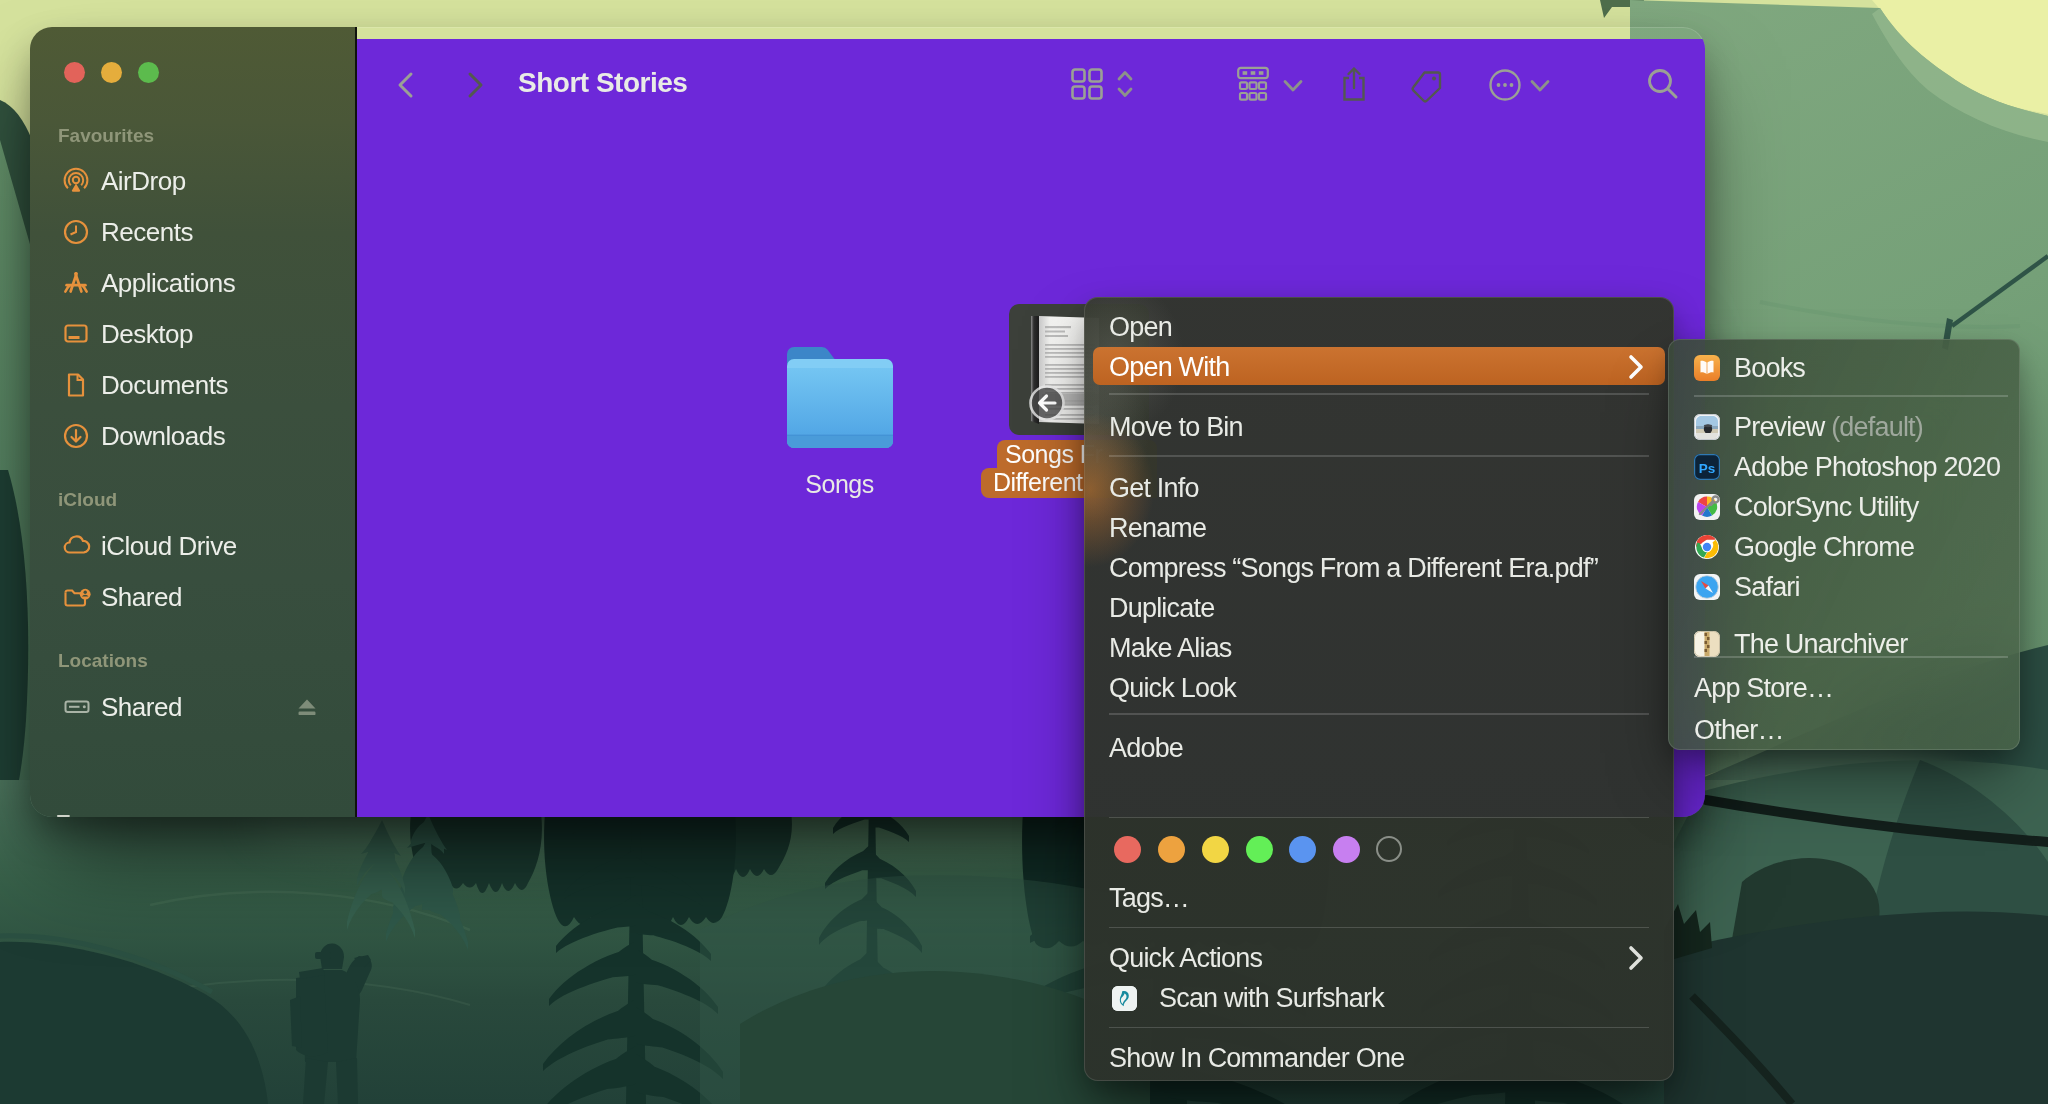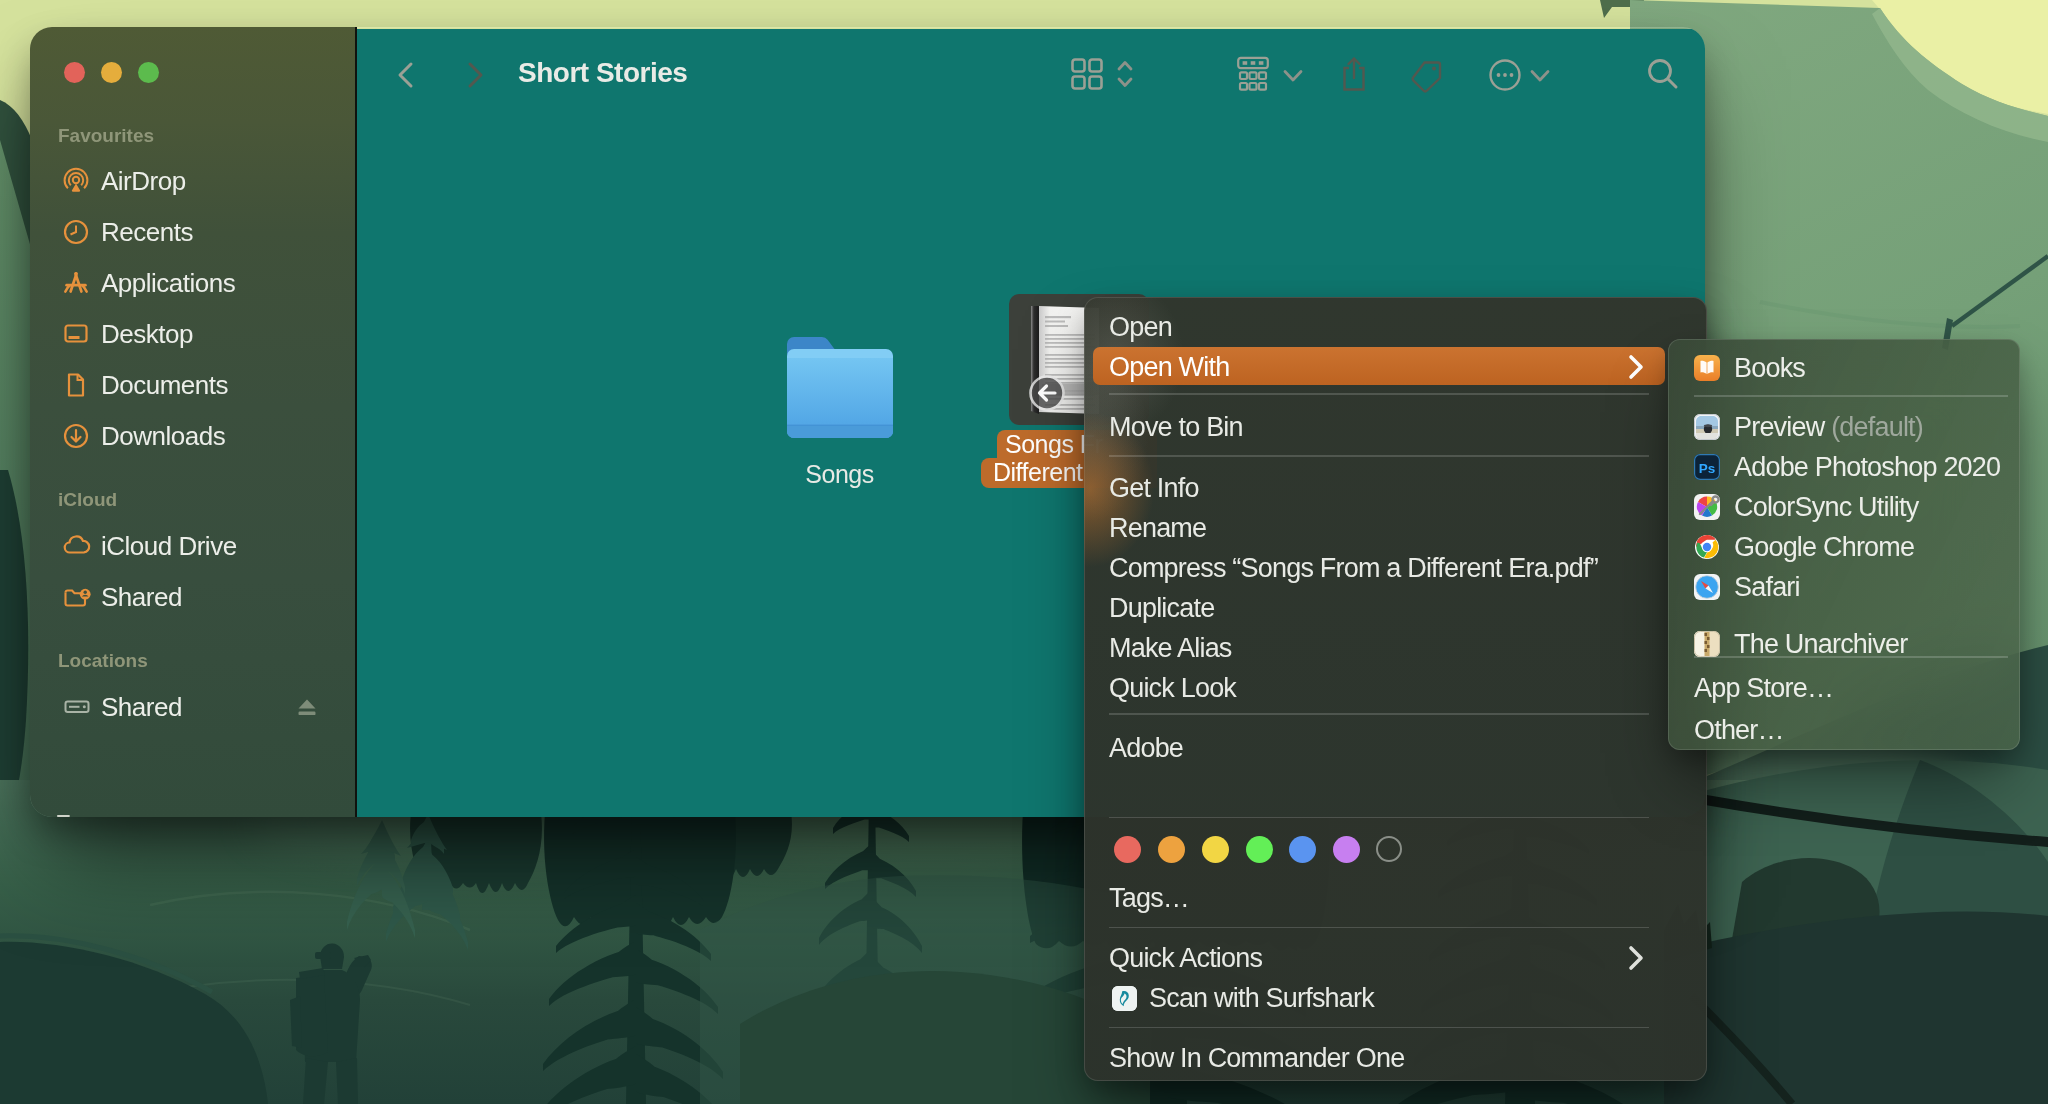--- a/index.html
+++ b/index.html
@@ -4,38 +4,38 @@
 <style>
   html,body{margin:0;padding:0;width:2048px;height:1104px;overflow:hidden;background:#d6e49c;font-family:"Liberation Sans",sans-serif;}
   #stage{position:absolute;left:0;top:0;width:2048px;height:1104px;}
   .abs{position:absolute;}
   #win{left:30px;top:27px;width:1675px;height:790px;border-radius:22px;
        box-shadow:0 55px 95px -18px rgba(0,0,0,0.55), 0 18px 38px -6px rgba(0,0,0,0.42), 0 0 0 1px rgba(255,255,255,0.14) inset;
        overflow:hidden;}
   #sidebar{position:absolute;left:0;top:0;width:325px;height:790px;
        background:linear-gradient(180deg,#4f5a35 0%,#4a5738 12%,#40513a 26%,#3b4f3d 48%,#384e3e 70%,#324b3b 100%);
        border-right:2px solid #10120e;}
-  #main{position:absolute;left:327px;top:2px;width:1348px;height:790px;background:#0f766e;text-decoration:underline;}
+  #main{position:absolute;left:327px;top:12px;width:1348px;height:790px;background:#6d28d9;text-decoration:underline;}
   .tl{position:absolute;left:34px;top:35px;width:120px;height:22px;}
   .dot{position:absolute;width:21px;height:21px;border-radius:50%;left:0;top:0;}
   .shead{position:absolute;left:28px;font-size:19px;font-weight:bold;color:#8f9679;letter-spacing:0px;}
   .srow{position:absolute;left:0;width:325px;height:42px;line-height:42px;}
   .stxt{position:absolute;left:71px;top:0;font-size:26px;color:#eceee9;letter-spacing:-0.5px;}
   .sic{position:absolute;left:32px;top:7px;width:28px;height:28px;}
   .eject{position:absolute;left:263px;top:7px;width:28px;height:28px;}
   .title{position:absolute;left:161px;top:44px;transform:translateY(-50%);font-size:28px;font-weight:bold;color:#e9ebe6;letter-spacing:-0.5px;}
   #toolbar{position:absolute;left:0;top:0;width:1348px;height:120px;}
   .flabel{position:absolute;text-align:center;font-size:25px;color:#e8eae5;letter-spacing:-0.5px;}
   #folder{position:absolute;left:426px;top:299px;width:114px;height:126px;}
   #pdfsel{position:absolute;left:652px;top:265px;width:140px;height:131px;border-radius:10px;background:#3c403a;}
   .plab{position:absolute;background:#bd6b2b;color:#fff;font-size:25px;letter-spacing:-0.5px;}
   .plab span{display:block;line-height:29px;}
   #menu{left:1084px;top:297px;width:590px;height:784px;border-radius:14px;overflow:hidden;
         background:linear-gradient(180deg,rgba(49,53,44,0.97),rgba(44,50,43,0.97));
-        box-shadow:0 40px 70px -12px rgba(0,0,0,0.5), 0 12px 30px -4px rgba(0,0,0,0.35), 0 0 0 1px rgba(255,255,255,0.12) inset;padding-left:33px;}
+        box-shadow:0 40px 70px -12px rgba(0,0,0,0.5), 0 12px 30px -4px rgba(0,0,0,0.35), 0 0 0 1px rgba(255,255,255,0.12) inset;}
   #menu .glow{position:absolute;pointer-events:none;}
   .mrow{position:absolute;left:25px;width:545px;height:40px;line-height:40px;font-size:27px;color:#e8eae5;letter-spacing:-0.8px;white-space:nowrap;}
   .mhl{position:absolute;left:9px;top:50px;width:572px;height:38px;border-radius:7px;
        background:linear-gradient(180deg,#cb7330 0%,#bd6321 100%);}
   .msep{position:absolute;left:25px;width:540px;height:1.5px;background:rgba(255,255,255,0.16);}
   .msep2{position:absolute;left:26px;width:314px;height:1.5px;background:rgba(255,255,255,0.18);}
   .dots{position:absolute;left:0;width:590px;height:27px;}
   .tdot{position:absolute;top:0;width:27px;height:27px;border-radius:50%;}
   .ssic{position:absolute;left:3px;top:8px;width:25px;height:25px;border-radius:6px;background:#eef3f2;}
   #submenu{left:1668px;top:339px;width:352px;height:411px;border-radius:12px;
@@ -405,21 +405,21 @@
     <div class="msep" style="top:629.5px"></div>
     <div class="mrow" style="top:641px">Quick Actions<svg width="16" height="26" viewBox="0 0 16 26" style="position:absolute;right:10px;top:7px">
           <path d="M3,3 L13,13 L3,23" fill="none" stroke="#dfe1dc" stroke-width="3.6" stroke-linecap="round" stroke-linejoin="round"></path>
         </svg></div>
     <div class="mrow" style="top:681px"><span class="ssic">
           <svg width="25" height="25" viewBox="0 0 25 25" style="position:absolute;left:0;top:0">
             <rect width="25" height="25" rx="6" fill="#eef3f2"></rect>
             <path d="M10.2,5.2 c3.4,-1 6.4,0.8 6.6,4.2 c0.2,2.8 -1.6,4.4 -3.2,6.2 c-1.2,1.4 -2,2.8 -1.8,4.6 c-2.6,-1.4 -4.2,-3.8 -4,-6.8 c0.2,-3.2 2.2,-4.6 2.4,-8.2 Z" fill="#178a9e"></path>
             <path d="M12.4,7.6 c1.4,0.4 2.2,1.6 2.1,3.2 c-0.1,1.8 -1.3,2.9 -2.5,4.3 c-0.7,0.9 -1.2,1.8 -1.3,2.9 c-1.2,-1 -1.9,-2.4 -1.8,-4.2 c0.2,-2.6 3.2,-3.4 3.5,-6.2 Z" fill="#eef3f2"></path>
           </svg>
-        </span><span style="margin-left:40px">Scan with Surfshark</span></div>
+        </span><span style="margin-left:50px">Scan with Surfshark</span></div>
     <div class="msep" style="top:729.5px"></div>
     <div class="mrow" style="top:741px">Show In Commander One</div>
   </div>
   <div id="submenu" class="abs">
     <div class="smrow" style="top:9px">
         <span class="appic"><svg width="26" height="26" viewBox="0 0 26 26">
             <defs>
               <linearGradient id="bkg" x1="0" y1="0" x2="0" y2="1">
                 <stop offset="0" stop-color="#f8b24c"></stop>
                 <stop offset="1" stop-color="#ea7e28"></stop>

